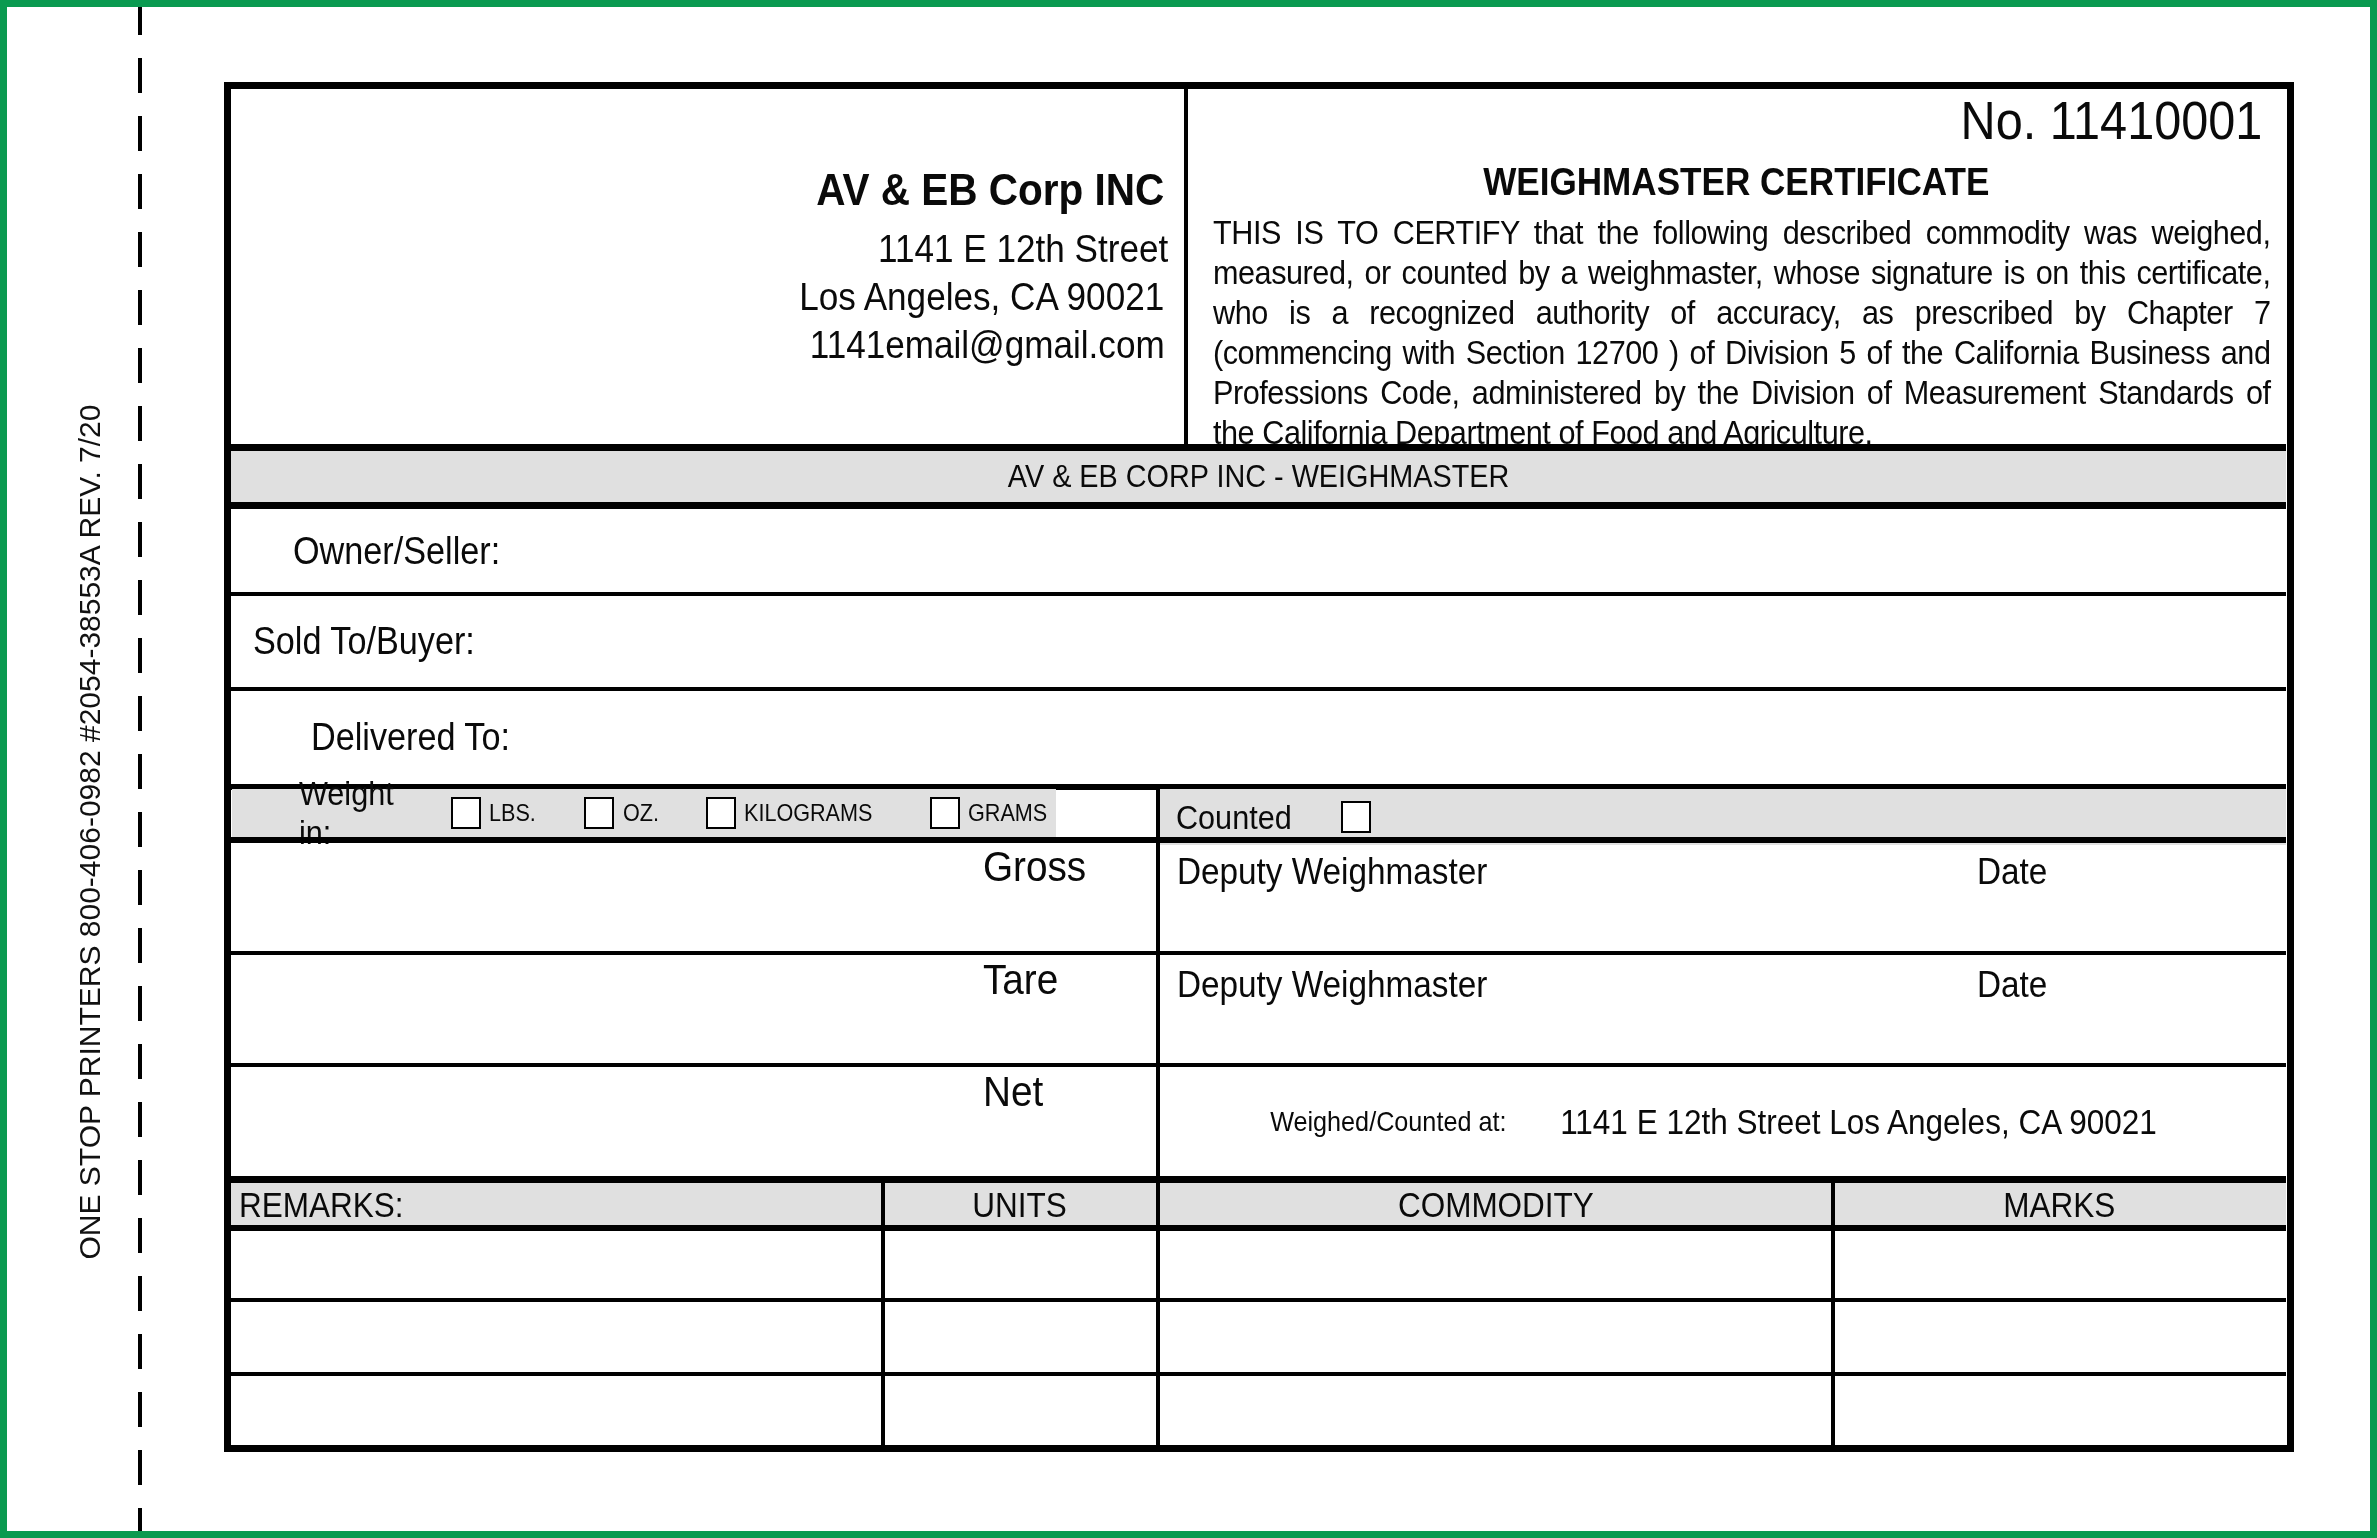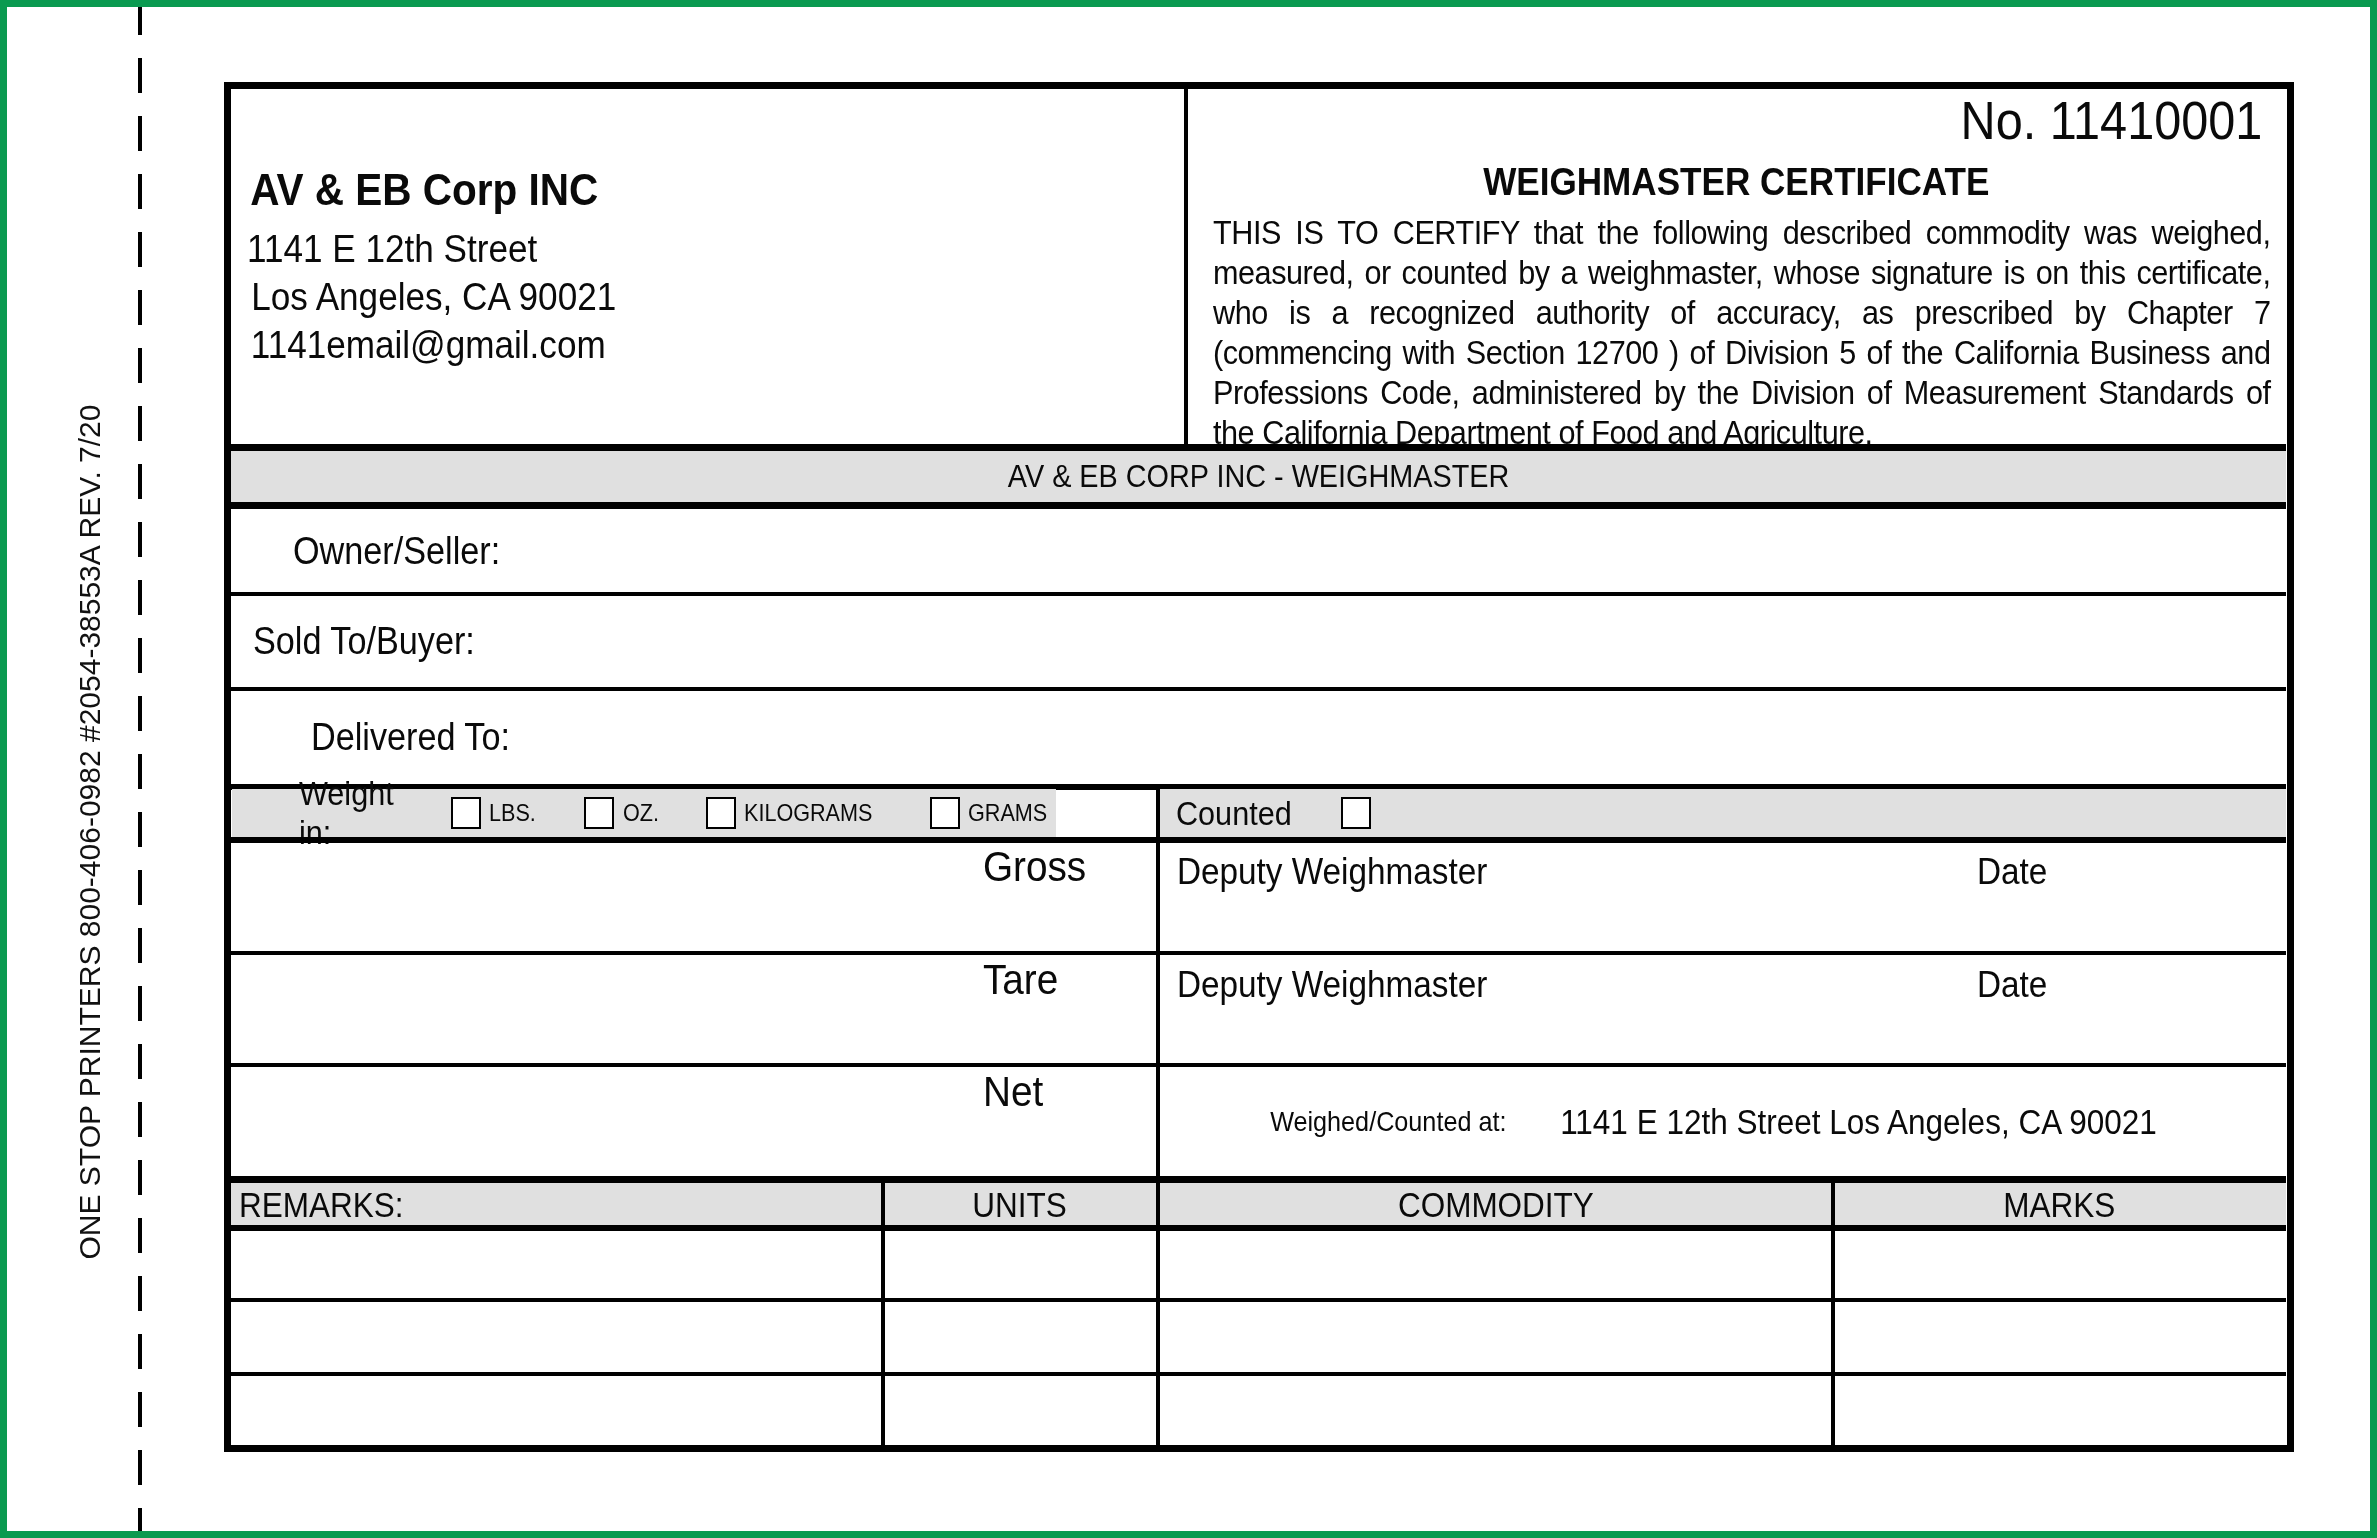--- a/index.html
+++ b/index.html
@@ -23,38 +23,38 @@
   .ol { transform-origin:left center; } .oc { transform-origin:center center; } .or { transform-origin:right center; }
   
   .form { position:absolute; left:224px; top:82px; width:2070px; height:1370px;
     border:7.5px solid #000; background:#fff; }
   .form > div { position:absolute; }
   .hline { left:0; width:2055px; background:#000; }
   .vline { width:3.7px; background:#000; }
   .grayband { background:var(--gray); }
   
   .hdr-left { left:0; top:0; width:953px; height:355px; display:flex; flex-direction:column;
-    align-items:flex-start; justify-content:center; text-align:center; }
+    align-items:flex-end; justify-content:center; text-align:center; }
   .co-name { font-size:45px; font-weight:bold; margin-bottom:9.3px; }
   .co-line { font-size:39px; line-height:48px; }
   .hdr-right { left:956px; top:0; width:1098px; height:355px; }
   .cert-no { padding-right:22.4px; text-align:right; font-size:54px; }
   .cert-title { margin-top:9px; text-align:center; font-size:39px; font-weight:bold; }
   .cert-body-wrap { padding-left:26px; margin-top:7.5px; }
   .cert-body { width:1175px; transform:scaleX(0.9); transform-origin:left top;
     font-size:34px; line-height:40px; text-align:justify; letter-spacing:-0.5px; }
   
   .banner { left:0; top:362px; width:2055px; height:51px; display:flex; align-items:center;
     justify-content:center; font-size:32px; }
   
   .party { left:0; width:2055px; display:flex; align-items:center; font-size:38px; }
   
   .wband-left { left:1px; top:700px; width:824px; height:48px; background:var(--gray);
     display:flex; align-items:center; padding-left:67px; gap:43px; }
-  .wband-right { left:929px; top:700px; width:1126px; height:48px; background:var(--gray);
+  .wband-right { left:929px; top:700px; width:1126px; height:56px; background:var(--gray);
     display:flex; align-items:center; padding-left:16px; gap:36px; }
   .wlabel { font-size:34px; }
   .cbg { display:flex; align-items:center; gap:8.4px; }
   .cb { width:30px; height:32px; border:2.8px solid #000; background:#fff; flex:0 0 auto; }
   .cbl { font-size:24px; }
   
   .wrow { left:0; width:2055px; }
   .wamount { position:absolute; left:0; top:0; width:925px; height:100%; display:flex;
     padding-left:752px; font-size:43px; }
   .wsig { position:absolute; left:929px; top:0; width:1126px; height:100%; font-size:37px; }

